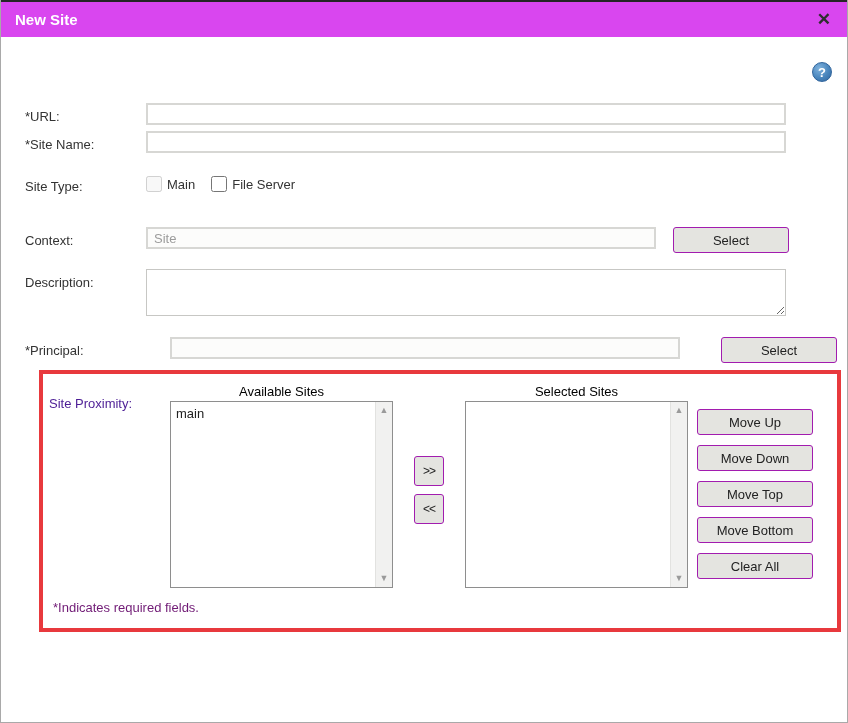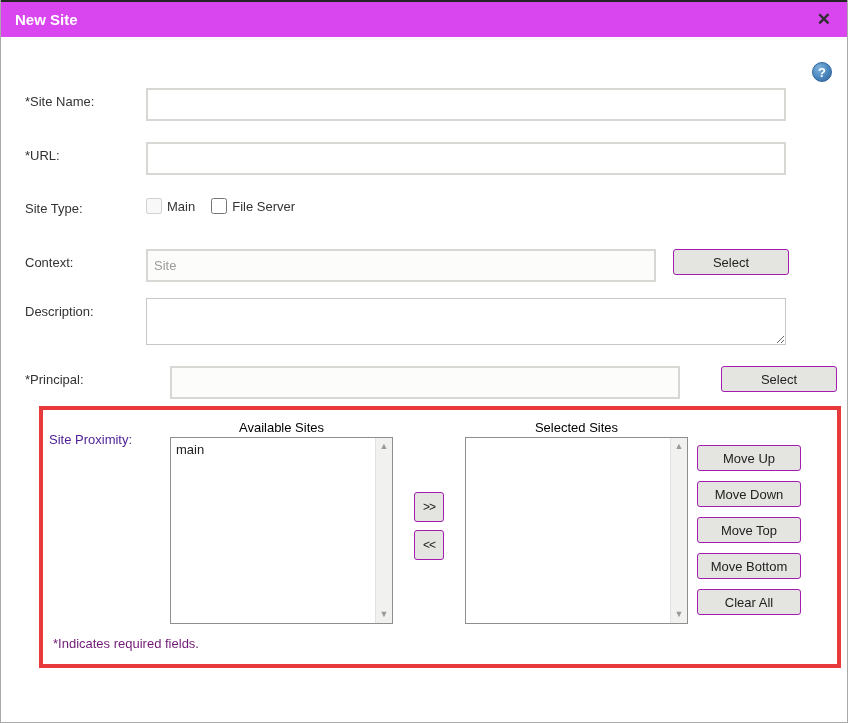--- a/index.html
+++ b/index.html
@@ -60,21 +60,21 @@
   .form-row { display: flex; align-items: flex-start; }
   .form-label {
     width: 121px;
     flex: 0 0 121px;
     font-size: 13px;
     color: #333333;
     padding-top: 6px;
   }
   .text-input {
     width: 640px;
-    height: 33px;
+    height: 22px;
     border: 2px solid #d7d7d4;
     background: #ffffff;
     font-family: "Liberation Sans", sans-serif;
     font-size: 13px;
     color: #3b82f6;
     padding: 0 6px;
     outline: none;
   }
   .text-input.short { width: 510px; }
   .text-input.dim { background: #fcfcfb; border-color: #d7d7d4; }
@@ -165,48 +165,48 @@
     gap: 8px;
   }
   .transfer-btn { width: 30px; height: 30px; font-size: 12px; letter-spacing: -1px; }
   .order-col {
     width: 116px; flex: 0 0 116px;
     margin-left: 9px;
     display: flex; flex-direction: column;
     padding-top: 25px;
     gap: 10px;
   }
-  .order-btn { width: 104px; height: 26px; }
+  .order-btn { width: 116px; height: 26px; }
   .required-note {
     font-size: 13px;
     color: #701a75;
     margin: 12px 0 0 4px;
   }
 </style>
 </head>
 <body>
 
 <div class="titlebar">
   <span class="title">New Site</span>
   <span class="close-btn">✕</span>
 </div>
 
 <div class="help-row">
   <span class="help-icon">?</span>
 </div>
 
 <div class="form">
 
+  <div class="form-row row-url">
+    <label class="form-label">*URL:</label>
+    <input type="text" class="text-input" value="" style="">
+  </div>
+
   <div class="form-row row-sitename">
     <label class="form-label">*Site Name:</label>
-    <input type="text" class="text-input" value="" style="">
-  </div>
-
-  <div class="form-row row-url">
-    <label class="form-label">*URL:</label>
     <input type="text" class="text-input" value="" style="">
   </div>
 
   <div class="form-row row-sitetype">
     <label class="form-label">Site Type:</label>
     <div class="checkbox-group">
       <input type="checkbox" disabled="" style="">
       <span class="cb-label">Main</span>
       <input type="checkbox" style="">
       <span class="cb-label">File Server</span>

